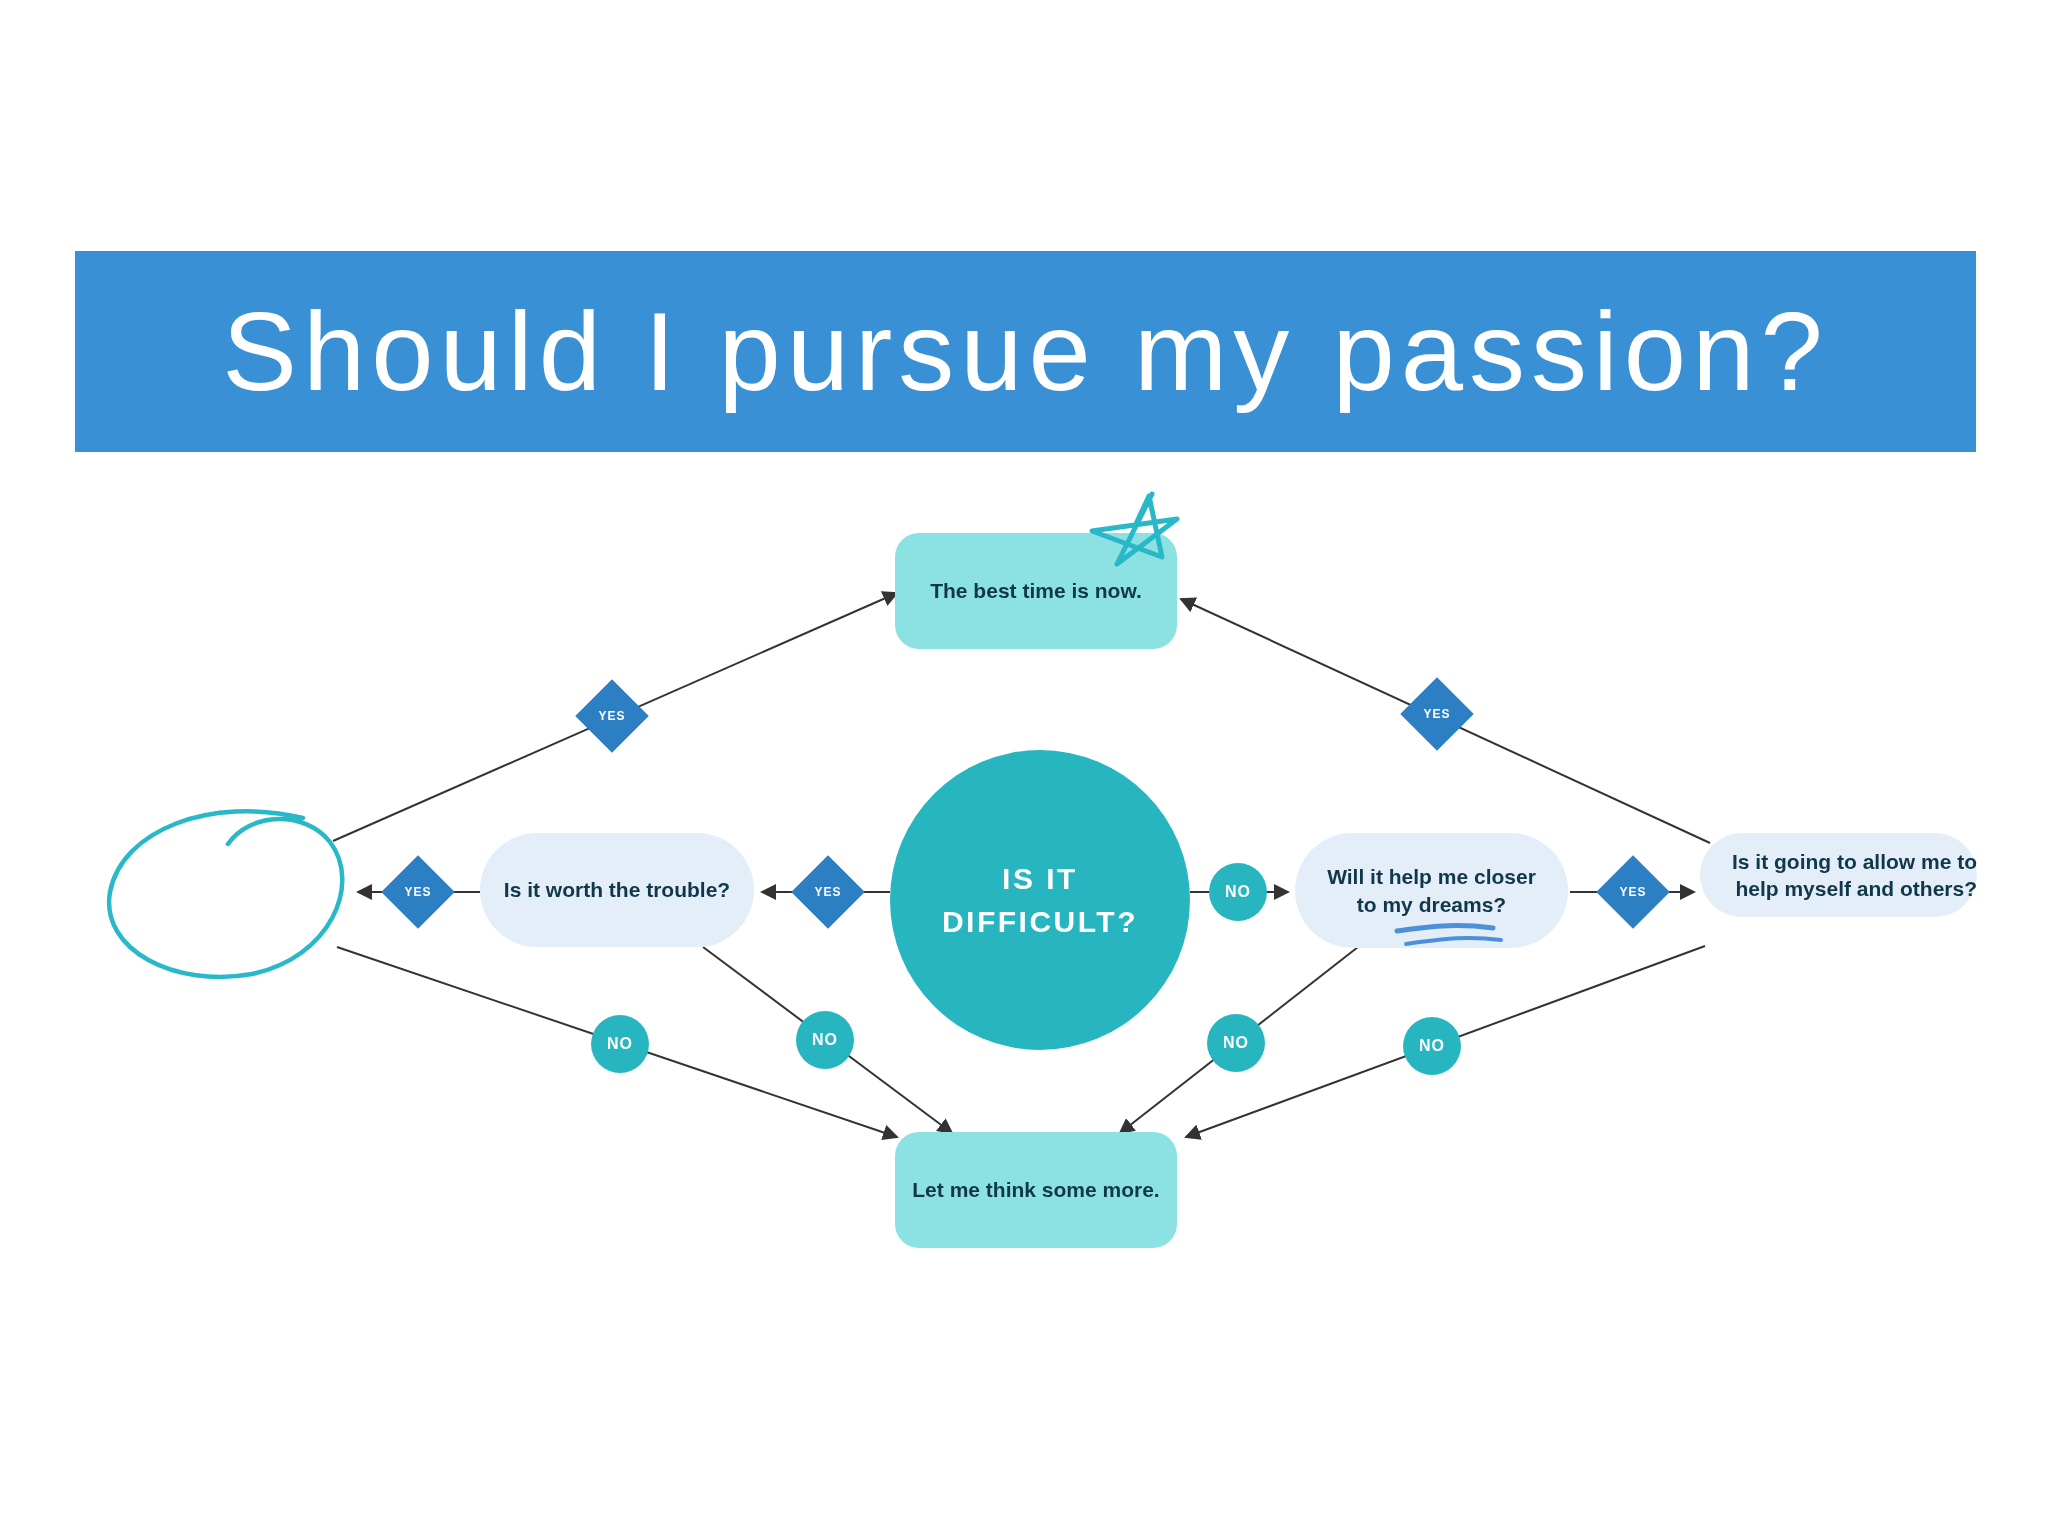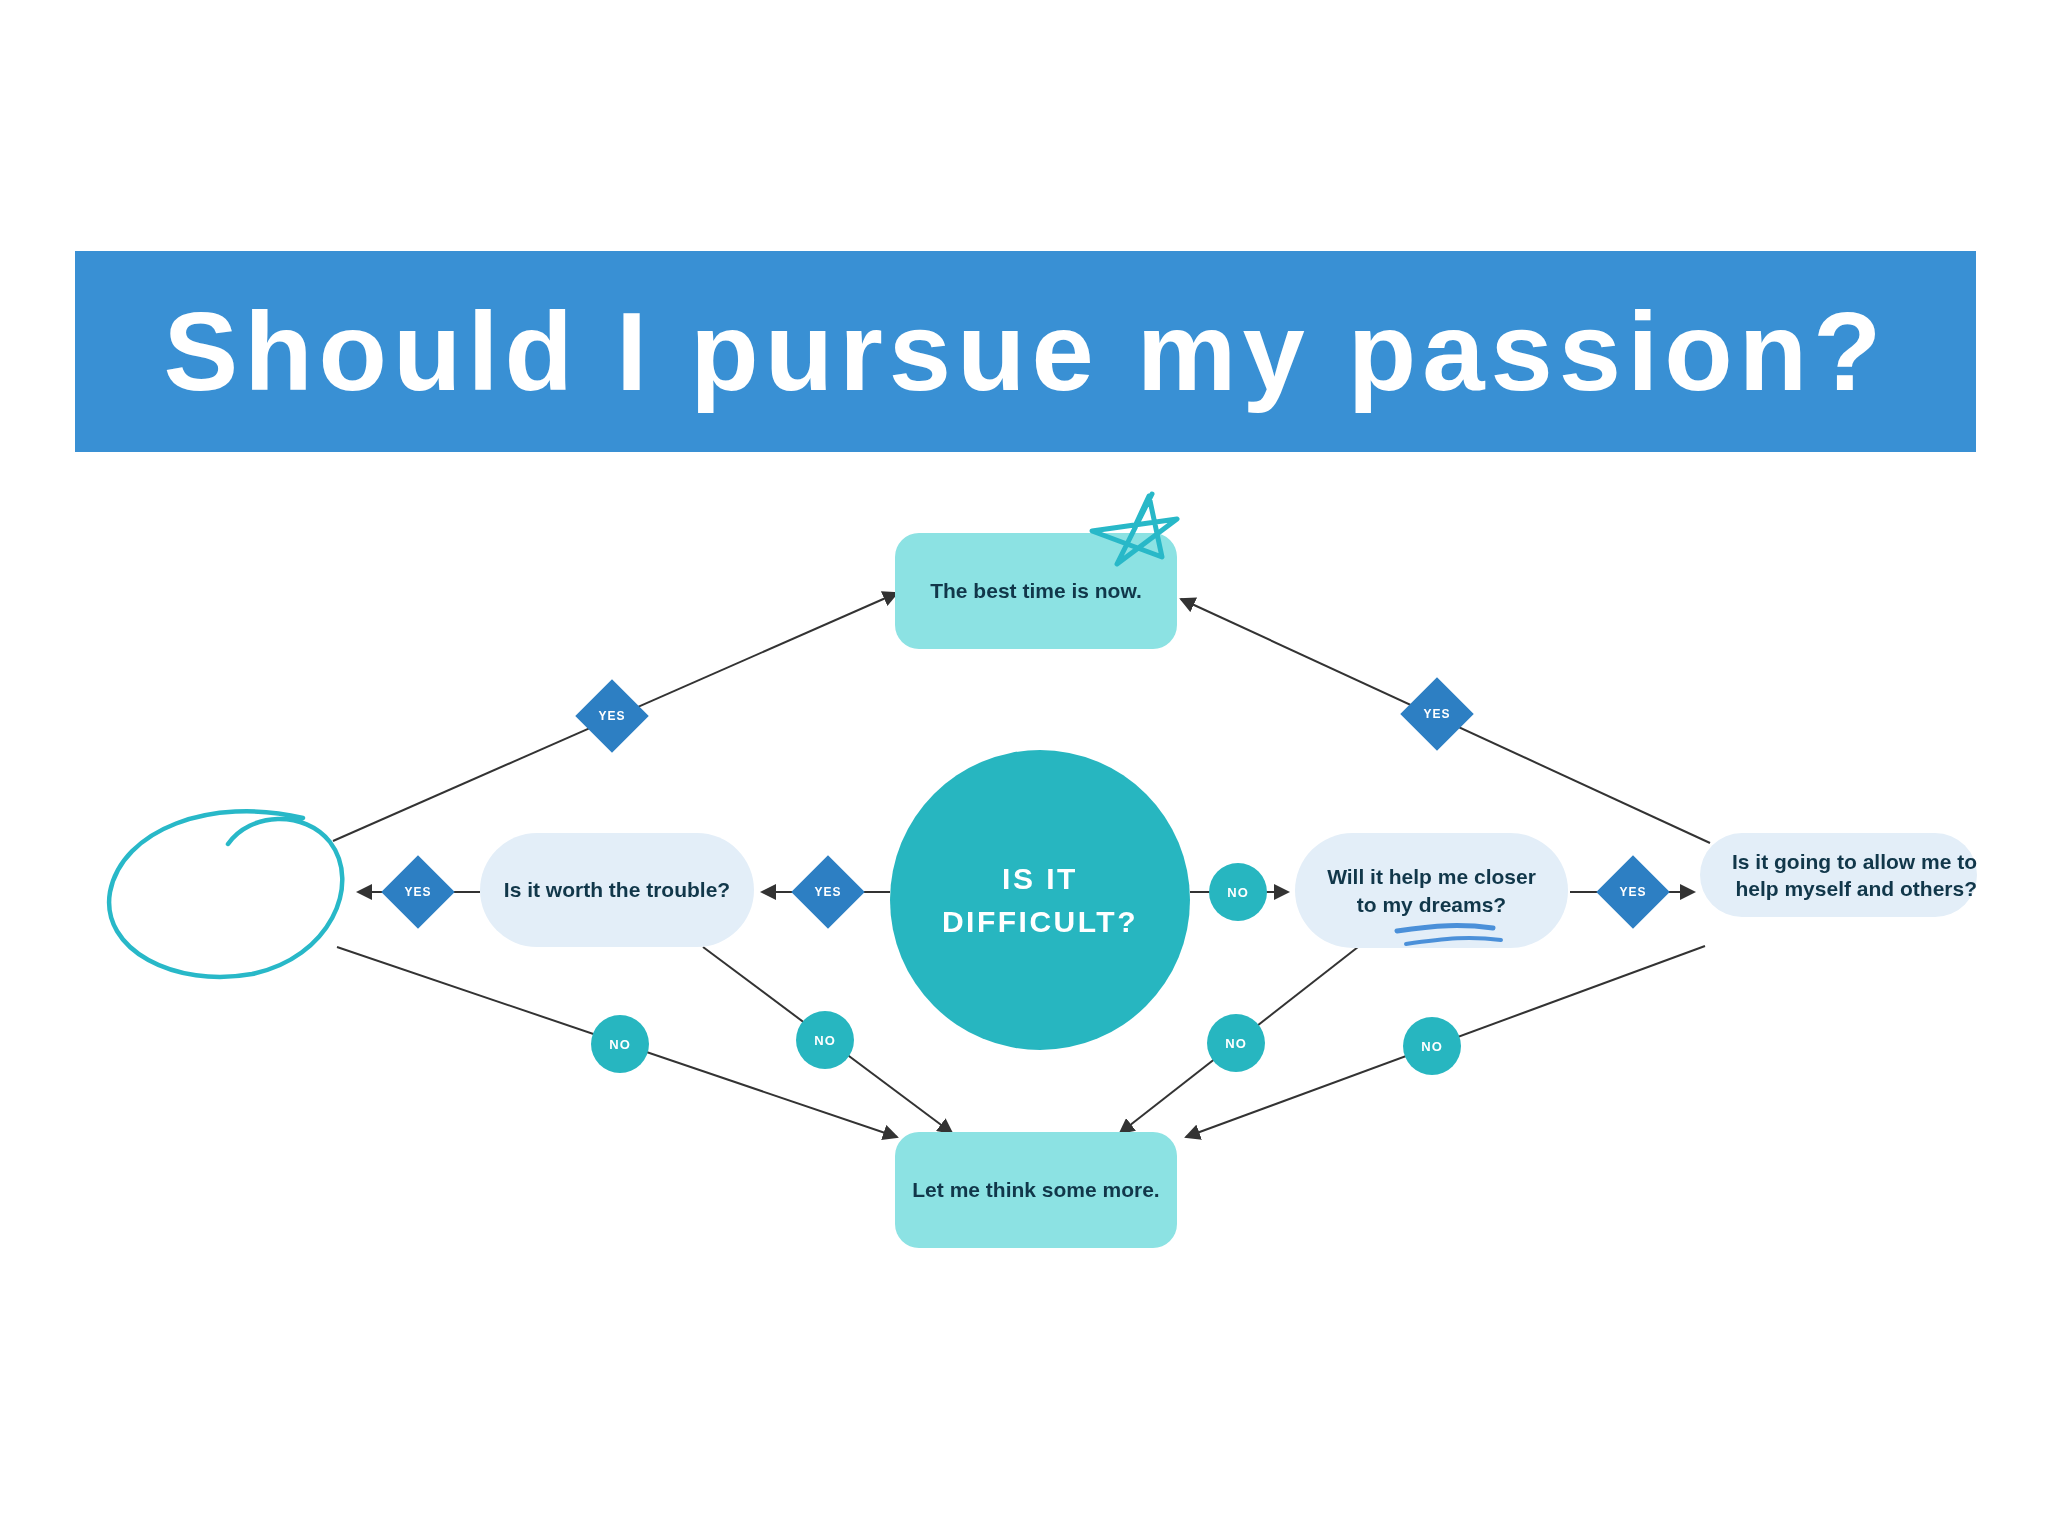--- a/index.html
+++ b/index.html
@@ -4,21 +4,21 @@
 <style>
   html,body{margin:0;padding:0;background:#ffffff;}
   #canvas{position:relative;width:2048px;height:1536px;background:#ffffff;overflow:hidden;
           font-family:"Liberation Sans","DejaVu Sans",sans-serif;}
   svg.layer{position:absolute;left:0;top:0;width:2048px;height:1536px;pointer-events:none;}
   #lines-layer{z-index:1;}
   #doodle-layer{z-index:5;}
 
   .header{position:absolute;left:75px;top:251px;width:1901px;height:201px;background:#3990d4;
           display:flex;align-items:center;justify-content:center;z-index:2;}
-  .header h1{margin:8px;color:#ffffff;font-size:112px;font-weight:bold;letter-spacing:6px;white-space:nowrap;}
+  .header h1{margin:8px;color:#ffffff;font-size:112px;font-weight:normal;letter-spacing:6px;white-space:nowrap;}
 
   .node{position:absolute;z-index:2;display:flex;flex-direction:column;align-items:center;justify-content:center;
         color:#11374a;font-weight:bold;font-size:21px;line-height:1.3;text-align:center;border-radius:24px;}
   .node span{display:block;white-space:nowrap;}
 
   .obox{background:#8ce2e3;}
   .pill{background:#e3eef8;border-radius:60px;}
 
   .center-circle{left:890px;top:750px;width:300px;height:300px;border-radius:50%;background:#27b6c0;
                  color:#ffffff;font-size:30px;letter-spacing:2.5px;line-height:1.45;z-index:2;}
@@ -29,21 +29,21 @@
   #trouble-pill{left:480px;top:833px;width:274px;height:114px;}
   #dreams-pill{left:1295px;top:833px;width:273px;height:115px;}
   #help-pill{left:1700px;top:833px;width:277px;height:84px;align-items:flex-end;text-align:left;padding-left:34px;box-sizing:border-box;}
 
   .badge{position:absolute;width:76px;height:76px;display:flex;align-items:center;justify-content:center;z-index:3;}
   .badge .shape{position:absolute;}
   .badge .lbl{position:relative;color:#ffffff;font-weight:bold;z-index:1;}
   .diamond .shape{left:12px;top:12px;width:52px;height:52px;background:#2d7fc3;transform:rotate(45deg);}
   .diamond .lbl{font-size:12px;letter-spacing:1px;text-align:center;}
   .circle-badge .shape{left:9px;top:9px;width:58px;height:58px;background:#27b6c0;border-radius:50%;}
-  .circle-badge .lbl{font-size:13px;letter-spacing:1px;}
+  .circle-badge .lbl{font-size:16px;letter-spacing:1px;}
 
   #yes-d1{left:380px;top:854px;} #yes-d2{left:790px;top:854px;} #yes-d3{left:574px;top:678px;}
   #yes-d4{left:1399px;top:676px;} #yes-d5{left:1595px;top:854px;}
   #no-n1{left:1200px;top:854px;} #no-n2{left:582px;top:1006px;} #no-n3{left:787px;top:1002px;}
   #no-n4{left:1198px;top:1005px;} #no-n5{left:1394px;top:1008px;}
 </style>
 </head>
 <body>
 
 <div id="canvas">

